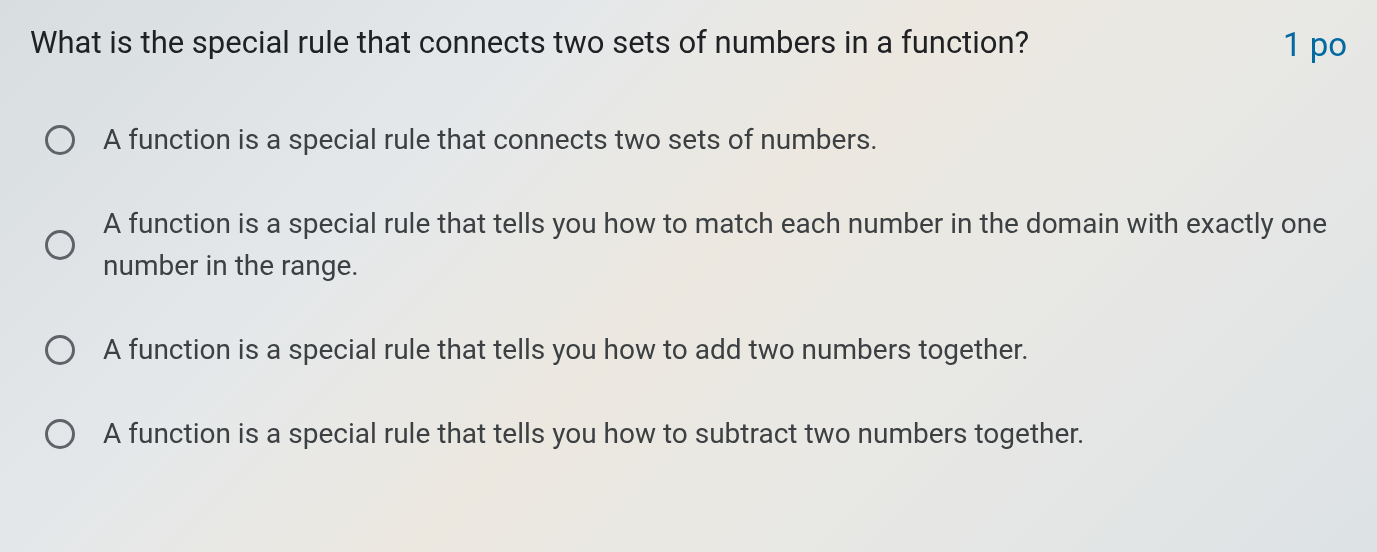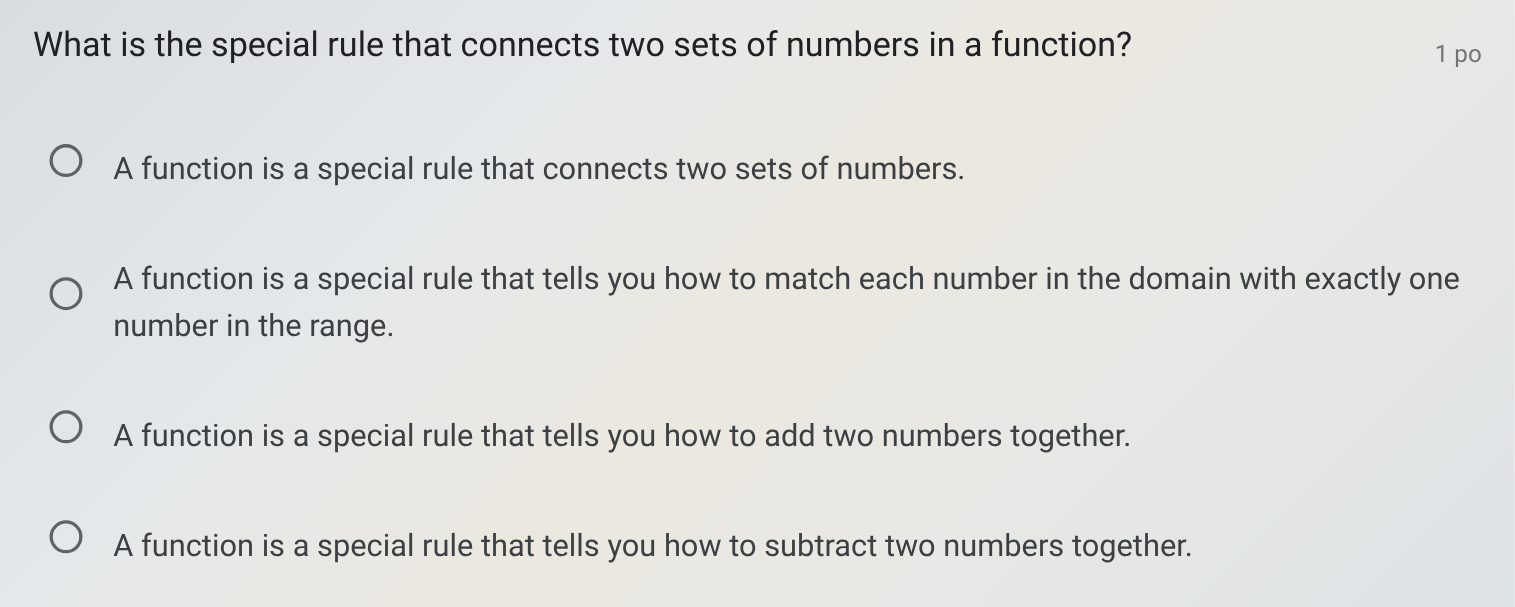--- a/index.html
+++ b/index.html
@@ -24,22 +24,22 @@
       margin-bottom: 55px;
     }
     .question-text {
       font-size: 31px;
       color: #202124;
       font-weight: 400;
       line-height: 1.35;
       flex: 1;
     }
     .points {
-      font-size: 22px;
-      color: #737373;
+      font-size: 33px;
+      color: #0369a1;
       margin-left: 29px;
       white-space: nowrap;
       padding-top: 5px;
     }
     .options {
       display: flex;
       flex-direction: column;
       gap: 42px;
       padding-left: 15px;
     }
@@ -55,21 +55,20 @@
       border: 3px solid #5f6368;
       border-radius: 50%;
       background: transparent;
       flex-shrink: 0;
     }
     .option-text {
       font-size: 28px;
       color: #3c4043;
       line-height: 1.5;
       font-weight: 400;
-      margin-top: 16px;
     }
   </style>
 </head>
 <body>
 
 <div class="question-row">
   <div class="question-text">What is the special rule that connects two sets of numbers in a function?</div>
   <div class="points">1 po</div>
 </div>
 

